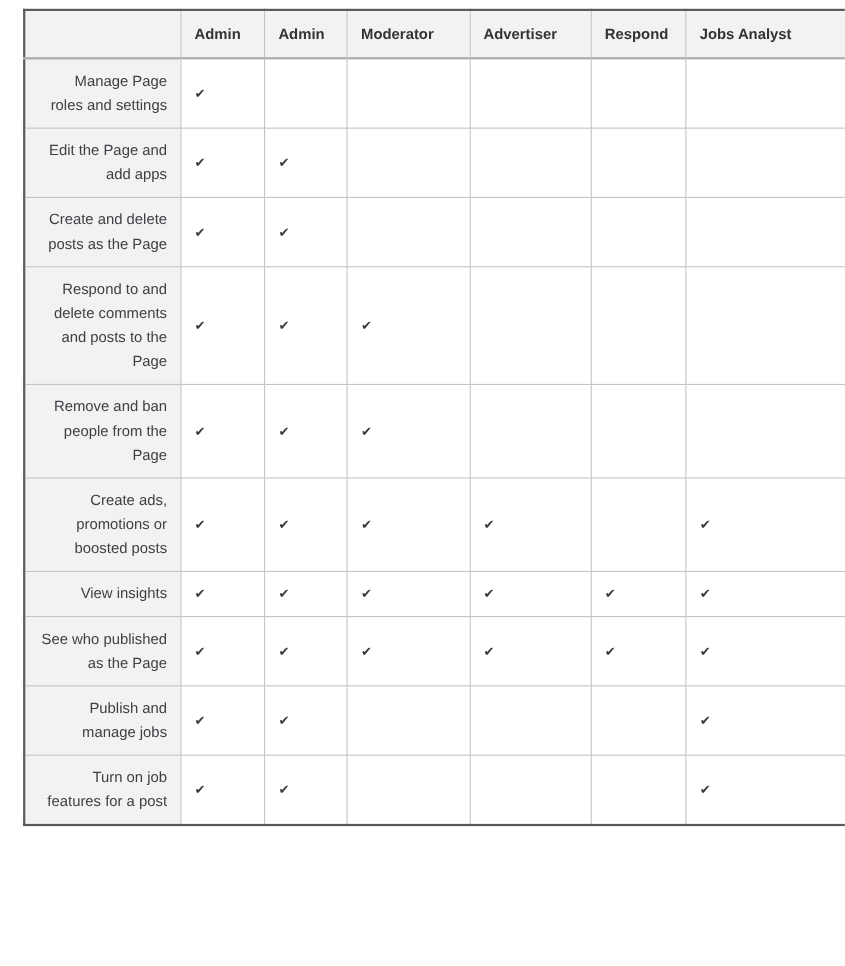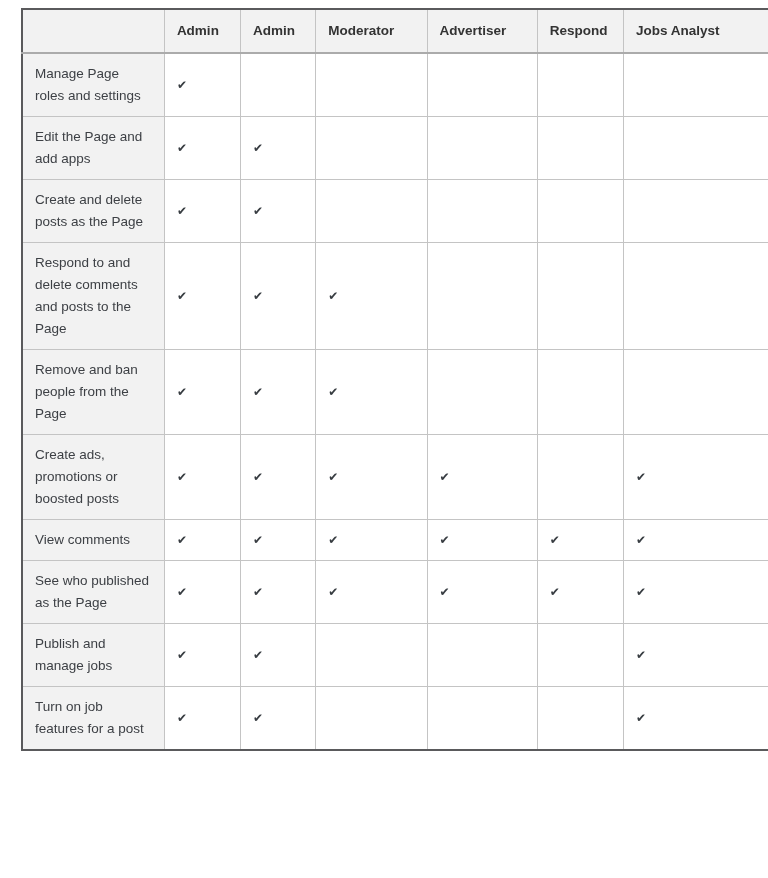--- a/index.html
+++ b/index.html
@@ -47,20 +47,21 @@
     color: var(--header-text);
     font-weight: bold;
     padding: 10px 12px;
     border-bottom: 2px solid var(--header-divider);
     height: 40px;
   }
   table.roles-table td.row-label {
     background: var(--label-bg);
     color: var(--label-text);
     padding: 9px 12px;
+    text-align: right;
   }
   table.roles-table td.check-cell {
     background: var(--cell-bg);
     padding: 9px 12px;
     color: var(--check-color);
     font-size: 12px;
   }
   .check-icon {
     color: var(--check-color);
     font-size: 12px;
@@ -151,21 +152,21 @@
         <tr>
           <td class="row-label">Create ads, promotions or boosted posts</td>
           <td class="check-cell"><span class="check-icon">✔</span></td>
           <td class="check-cell"><span class="check-icon">✔</span></td>
           <td class="check-cell"><span class="check-icon">✔</span></td>
           <td class="check-cell"><span class="check-icon">✔</span></td>
           <td class="check-cell"></td>
           <td class="check-cell"><span class="check-icon">✔</span></td>
         </tr>
         <tr>
-          <td class="row-label">View comments</td>
+          <td class="row-label">View insights</td>
           <td class="check-cell"><span class="check-icon">✔</span></td>
           <td class="check-cell"><span class="check-icon">✔</span></td>
           <td class="check-cell"><span class="check-icon">✔</span></td>
           <td class="check-cell"><span class="check-icon">✔</span></td>
           <td class="check-cell"><span class="check-icon">✔</span></td>
           <td class="check-cell"><span class="check-icon">✔</span></td>
         </tr>
         <tr>
           <td class="row-label">See who published as the Page</td>
           <td class="check-cell"><span class="check-icon">✔</span></td>

